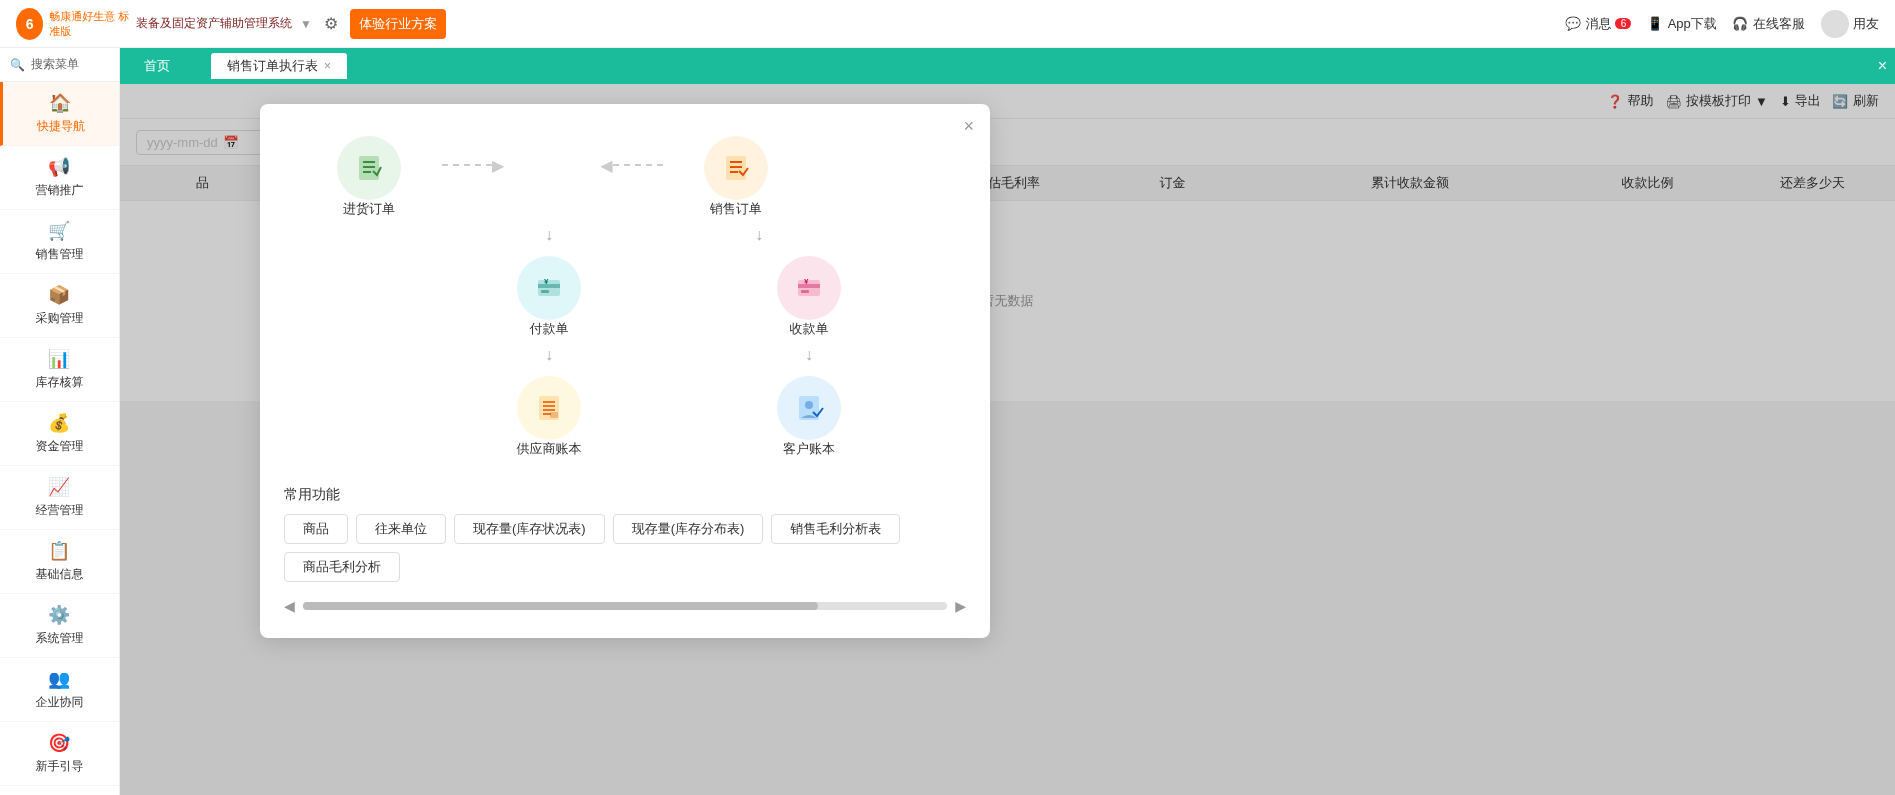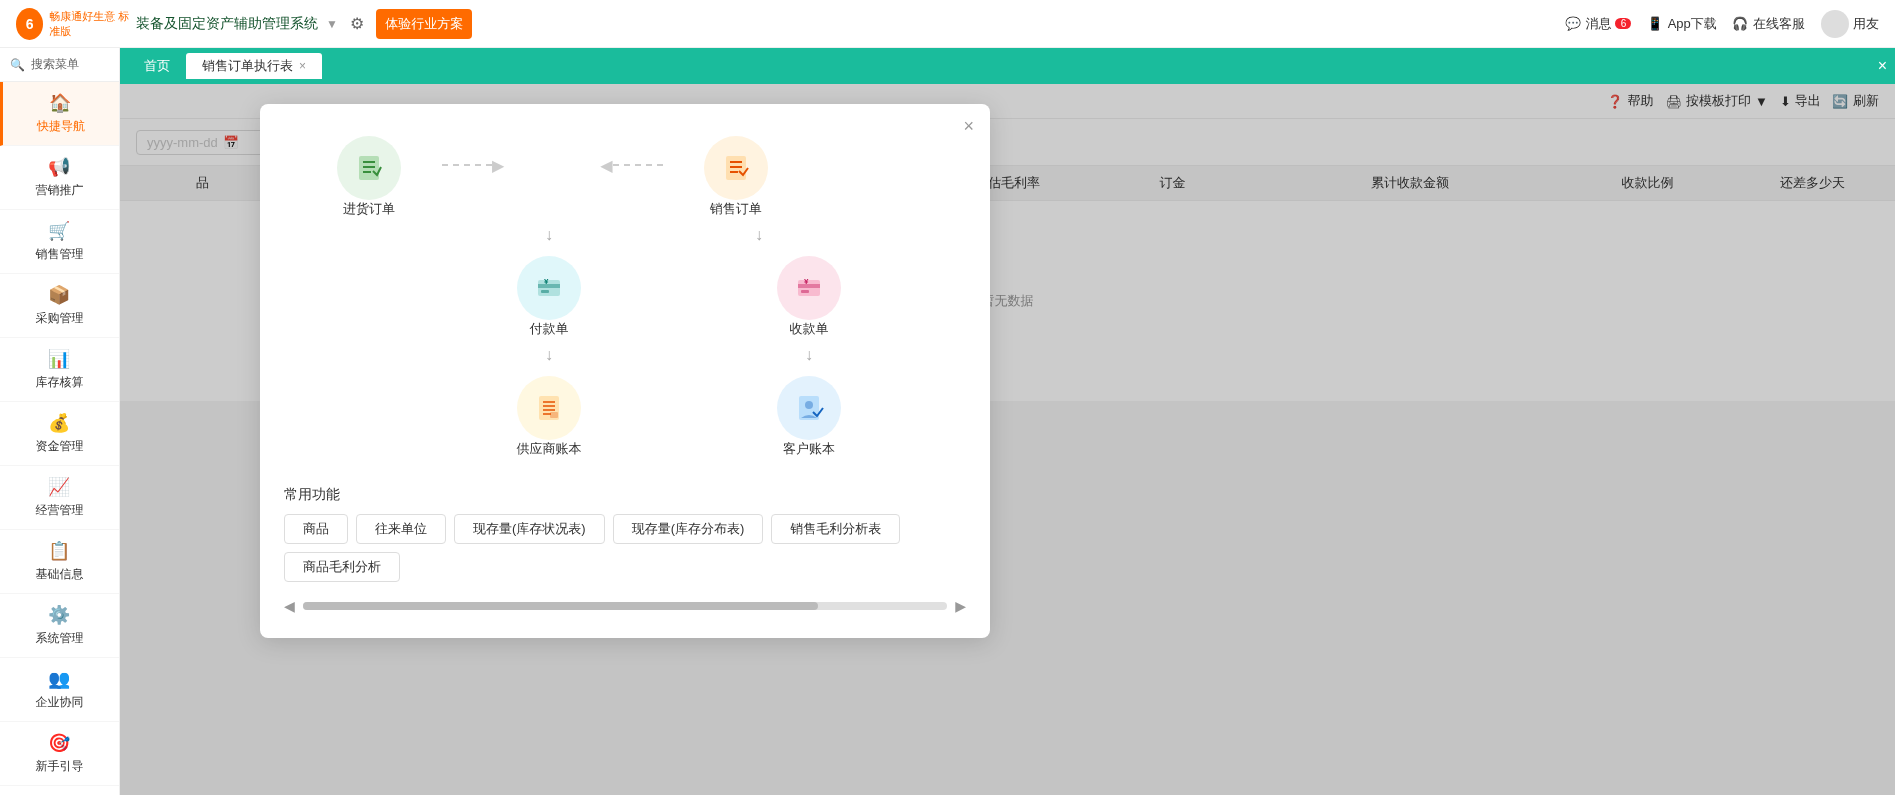--- a/index.html
+++ b/index.html
@@ -37,22 +37,22 @@
       color: #ff6b00;
       margin-left: 6px;
       line-height: 1.3;
     }
     .header-title-area {
       display: flex;
       align-items: center;
       flex: 1;
     }
     .header-system-name {
-      font-size: 14px;
-      color: #14532d;
+      font-size: 12px;
+      color: #7f1d1d;
       margin-right: 8px;
     }
     .header-dropdown-arrow {
       color: #999;
       font-size: 12px;
       margin-right: 12px;
     }
     .header-settings-icon {
       color: #666;
       font-size: 16px;
@@ -169,20 +169,21 @@
     .tab-item {
       background: white;
       color: #333;
       font-size: 13px;
       padding: 4px 16px;
       border-radius: 3px 3px 0 0;
       display: flex;
       align-items: center;
       gap: 6px;
       cursor: pointer;
+      margin-left: 25px;
     }
     .tab-close {
       color: #999;
       font-size: 12px;
       cursor: pointer;
     }
     .tab-bar-close {
       margin-left: auto;
       color: white;
       font-size: 16px;

